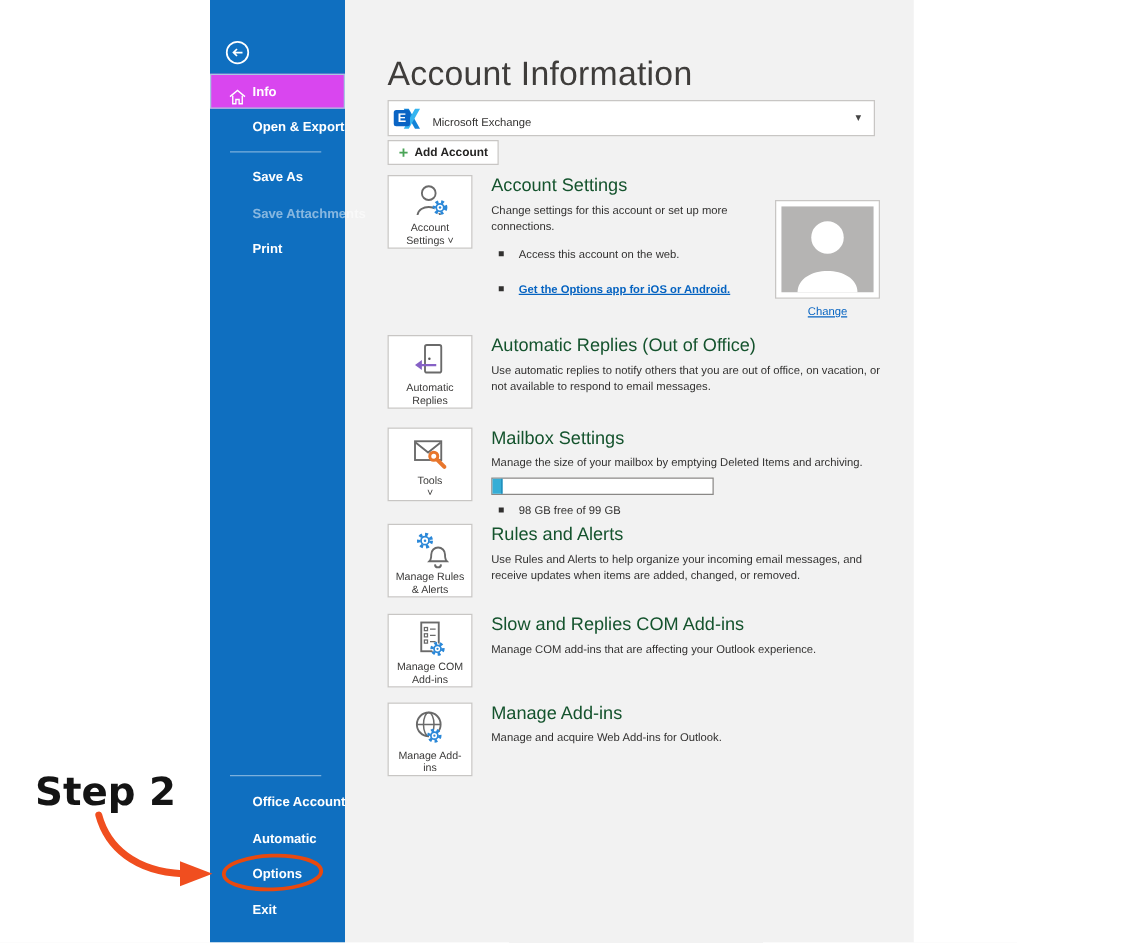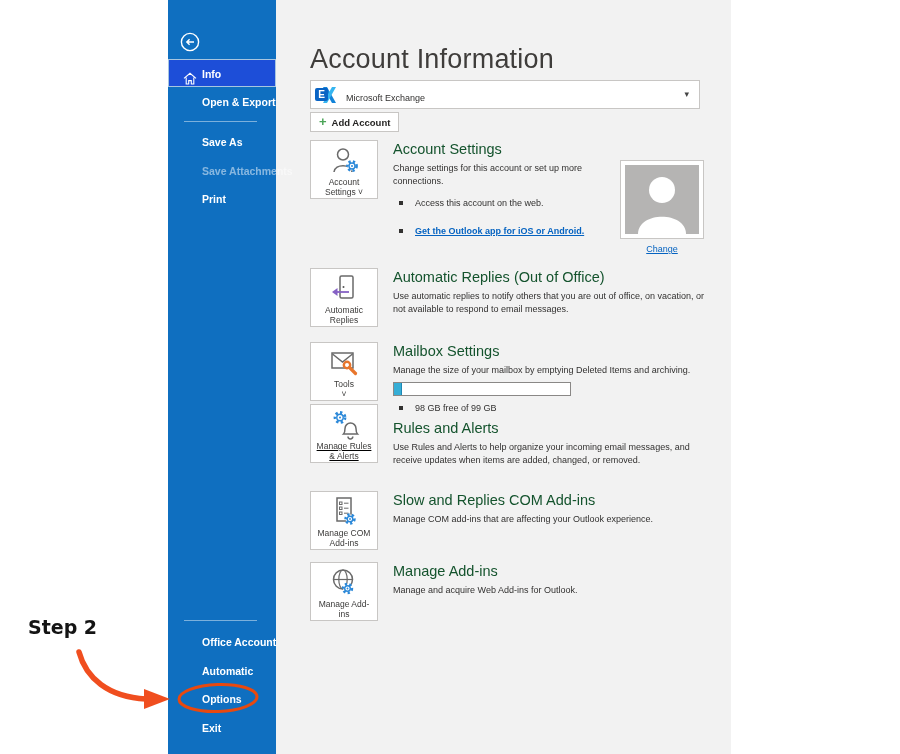--- a/index.html
+++ b/index.html
@@ -8,21 +8,21 @@
 
   
   .app-window{position:absolute;left:168px;top:0;width:563px;height:754px;background:#f2f2f2;}
 
   
   .sidebar{position:absolute;left:0;top:0;width:108px;height:754px;background:#0f6fc0;}
   .back-btn{position:absolute;left:12px;top:32px;width:20px;height:20px;cursor:pointer;}
   .nav-item{position:absolute;left:0;width:108px;height:17px;line-height:17px;
             padding-left:34px;box-sizing:border-box;color:#fff;font-size:10.5px;
             font-weight:bold;white-space:nowrap;cursor:pointer;}
-  .nav-item.selected{height:28px;line-height:28px;background:#1d4ed8;
+  .nav-item.selected{height:28px;line-height:28px;background:#d946ef;
             border:1px solid #a8c6e0;padding-left:33px;}
   .nav-item.selected .home-ic{position:absolute;left:14px;top:7px;}
   .nav-item.disabled{color:rgba(255,255,255,0.5);cursor:default;}
   .nav-divider{position:absolute;left:16px;width:73px;height:1px;background:rgba(255,255,255,0.45);}
 
   
   .content{position:absolute;left:108px;top:0;width:455px;height:754px;}
   .page-title{position:absolute;left:34px;top:26px;font-size:27px;font-weight:400;
               color:#3f3d3b;letter-spacing:0.2px;}
   .dropdown{position:absolute;left:34px;top:80px;width:390px;height:29px;background:#fff;
@@ -55,21 +55,21 @@
                   box-sizing:border-box;display:flex;align-items:center;justify-content:center;}
   .profile .change{display:block;text-align:center;margin-top:5px;font-size:9px;
                    color:#0563c1;text-decoration:underline;cursor:pointer;}
 
   .usage-bar{margin-top:5px;width:178px;height:14px;background:#fff;border:1px solid #8a8886;
              box-sizing:border-box;cursor:default;}
   .usage-fill{height:100%;background:#36aed6;border-right:1px solid #1d87b5;}
 
   
   .step-label{position:absolute;left:28px;top:616px;font-family:"DejaVu Sans",sans-serif;
-              font-weight:bold;font-size:19px;color:#141414;z-index:20;}
+              font-weight:bold;font-size:31px;color:#141414;z-index:20;}
   .anno{position:absolute;z-index:20;pointer-events:none;}
 </style>
 </head>
 <body>
 
 <div class="canvas">
 
   <div class="step-label">Step 2</div>
   <svg class="anno" style="left:58px;top:644px;" width="120" height="66" viewBox="0 0 120 66">
     <path d="M21 8 C 28 34, 50 53, 88 55" fill="none" stroke="#f04e1f" stroke-width="5.5" stroke-linecap="round"></path>
@@ -163,21 +163,21 @@
       </div>
       <div class="sec-text narrow" style="top:141px;">
         <div class="sec-title">Account Settings</div>
         <div class="sec-desc">Change settings for this account or set up more connections.</div>
         <div class="bullet" style="margin-top:10px;">
           <span class="sq"></span>
           <span>Access this account on the web.</span>
         </div>
         <div class="bullet" style="margin-top:18px;">
           <span class="sq"></span>
-          <span class="link">Get the Outlook app for iOS or Android.</span>
+          <span class="link">Get the Options app for iOS or Android.</span>
         </div>
       </div>
 
       <div class="profile">
         <div class="frame">
           <svg width="74" height="69" viewBox="0 0 74 69">
             <rect width="74" height="69" fill="#b5b4b3"></rect>
             <circle cx="37" cy="25" r="13" fill="#fff"></circle>
             <path d="M13 69 C13 46 61 46 61 69 Z" fill="#fff"></path>
           </svg>
@@ -213,21 +213,21 @@
         <div class="sec-desc">Manage the size of your mailbox by emptying Deleted Items and archiving.</div>
         <div class="usage-bar">
           <div class="usage-fill" style="width: 4%;"></div>
         </div>
         <div class="bullet" style="margin-top:7px;">
           <span class="sq"></span>
           <span>98 GB free of 99 GB</span>
         </div>
       </div>
 
-      <div class="icon-btn" style="top:404px;text-decoration:underline;">
+      <div class="icon-btn" style="top:419px;">
         <svg class="main" width="34" height="34" viewBox="0 0 34 34">
           <circle cx="13" cy="9.5" r="5" fill="#fff" stroke="#2b88d8" stroke-width="2.8" stroke-dasharray="2.3 2.3"></circle>
           <circle cx="13" cy="9.5" r="3.2" fill="#fff" stroke="#2b88d8" stroke-width="1.4"></circle>
           <circle cx="13" cy="9.5" r="1" fill="#2b88d8"></circle>
           <path d="M16.5 26 q1.5-1.5 1.5-5.5 a5.5 5.5 0 0 1 11 0 q0 4 1.5 5.5 z" fill="none" stroke="#6a6a6a" stroke-width="1.5"></path>
           <path d="M21 28.5 a2.4 2.4 0 0 0 4.8 0" fill="none" stroke="#6a6a6a" stroke-width="1.5"></path>
         </svg>
         <span class="blbl"><span>Manage Rules</span><br><span>&amp; Alerts</span></span>
       </div>
       <div class="sec-text" style="top:420px;">

